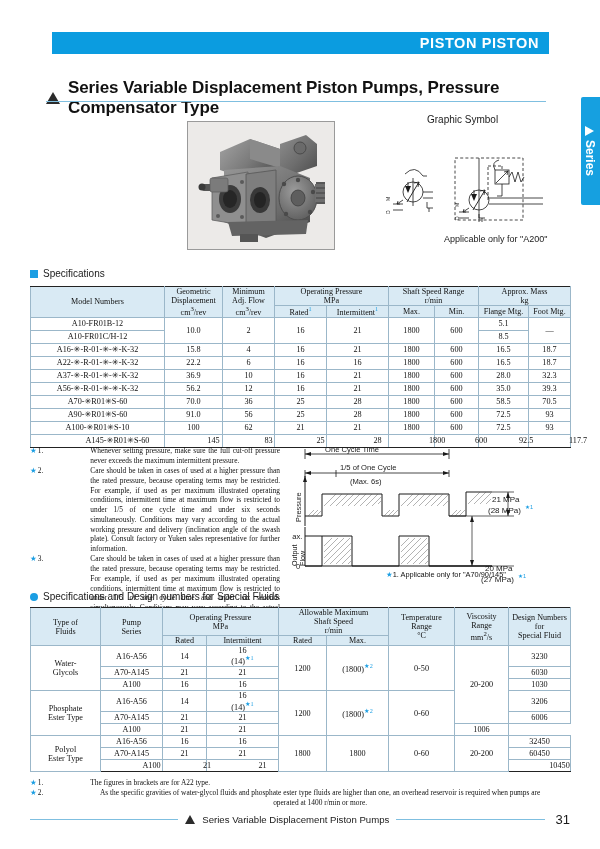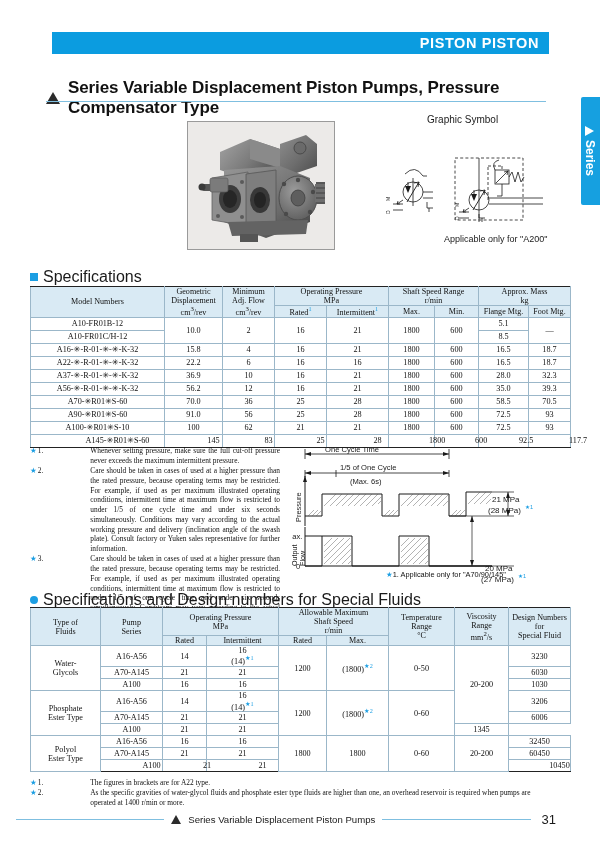--- a/index.html
+++ b/index.html
@@ -141,21 +141,21 @@
     top: 234px;
     font-family: "Liberation Sans", sans-serif;
     font-size: 9px;
     color: #1a1a1a;
   }
 
   
   .sec-head {
     position: absolute;
     font-family: "Liberation Sans", sans-serif;
-    font-size: 16px;
+    font-size: 10px;
     color: #1a1a1a;
     display: flex;
     align-items: center;
     gap: 5px;
   }
   .sq-mark {
     width: 8px; height: 8px;
     background: #1b9ee3;
     display: inline-block;
   }
@@ -231,21 +231,21 @@
     top: 570px;
     font-family: "Liberation Sans", sans-serif;
     font-size: 7.4px;
     color: #111;
   }
   .chart-note .st { color: #1b9ee3; }
 
   
   .footer {
     position: absolute;
-    left: 16px;
+    left: 30px;
     top: 812px;
     width: 540px;
     display: flex;
     align-items: center;
     gap: 7px;
   }
   .f-line {
     height: 1px;
     background: #7fbfe0;
     flex: 1 1 auto;
@@ -836,21 +836,21 @@
     <tr style="height:12px">
       <td>A70-A145</td>
       <td>21</td>
       <td>21</td>
       <td>6006</td>
     </tr>
     <tr style="height:12px">
       <td>A100</td>
       <td>21</td>
       <td>21</td>
-      <td>1345</td>
+      <td>1006</td>
     </tr>
 
     <tr style="height:12px">
       <td rowspan="3">
         <div>Polyol</div>
         <div>Ester Type</div>
       </td>
       <td>A16-A56</td>
       <td>16</td>
       <td>16</td>
@@ -878,21 +878,21 @@
 
 <div class="notes n2">
   <div class="note-row">
     <span class="star">★</span>
     <span class="note-num">1.</span>
     <span class="note-body" style="text-align:left">The figures in brackets are for A22 type.</span>
   </div>
   <div class="note-row">
     <span class="star">★</span>
     <span class="note-num">2.</span>
-    <span class="note-body" style="text-align:left">As the specific gravities of water-glycol fluids and phosphate ester type fluids are higher than one, an overhead reservoir is required when pumps are operated at 1400 r/min or more.</span>
+    <span class="note-body" style="text-align:center">As the specific gravities of water-glycol fluids and phosphate ester type fluids are higher than one, an overhead reservoir is required when pumps are operated at 1400 r/min or more.</span>
   </div>
 </div>
 
 <div class="footer">
   <span class="f-line"></span>
   <span class="f-tri"></span>
   <span class="f-text">Series Variable Displacement Piston Pumps</span>
   <span class="f-line"></span>
   <span class="f-page">31</span>
 </div>

